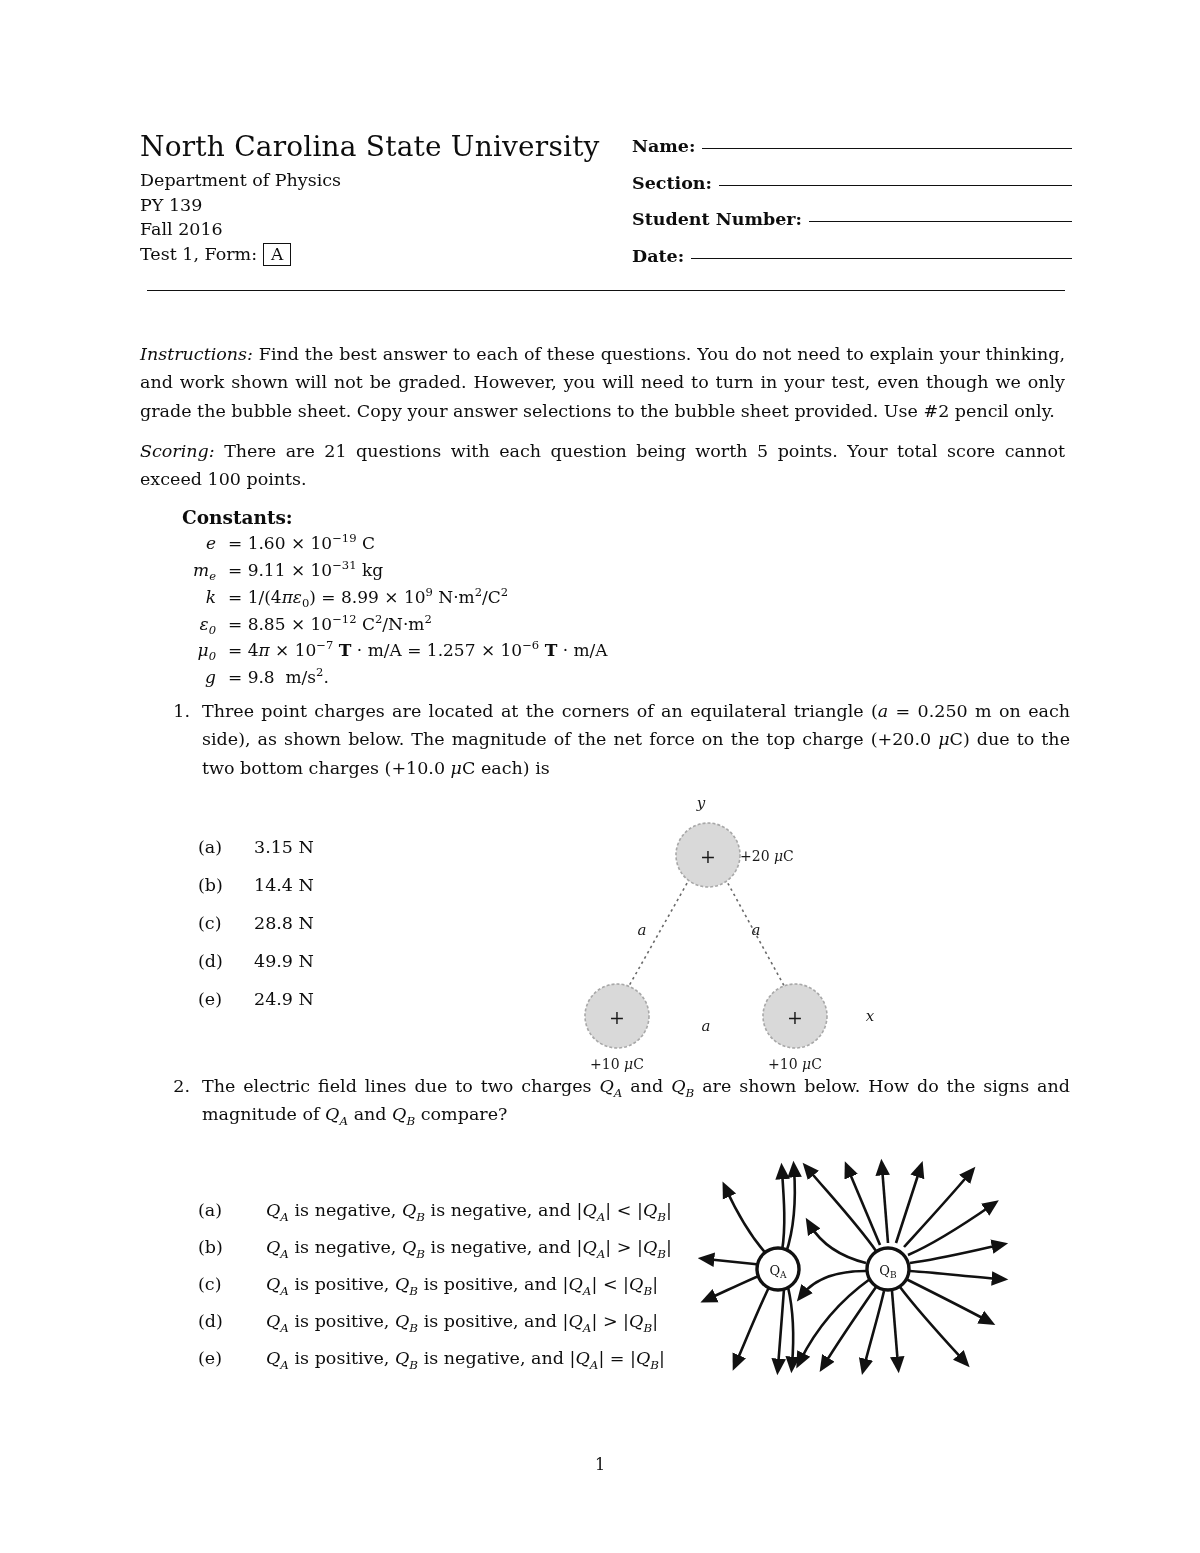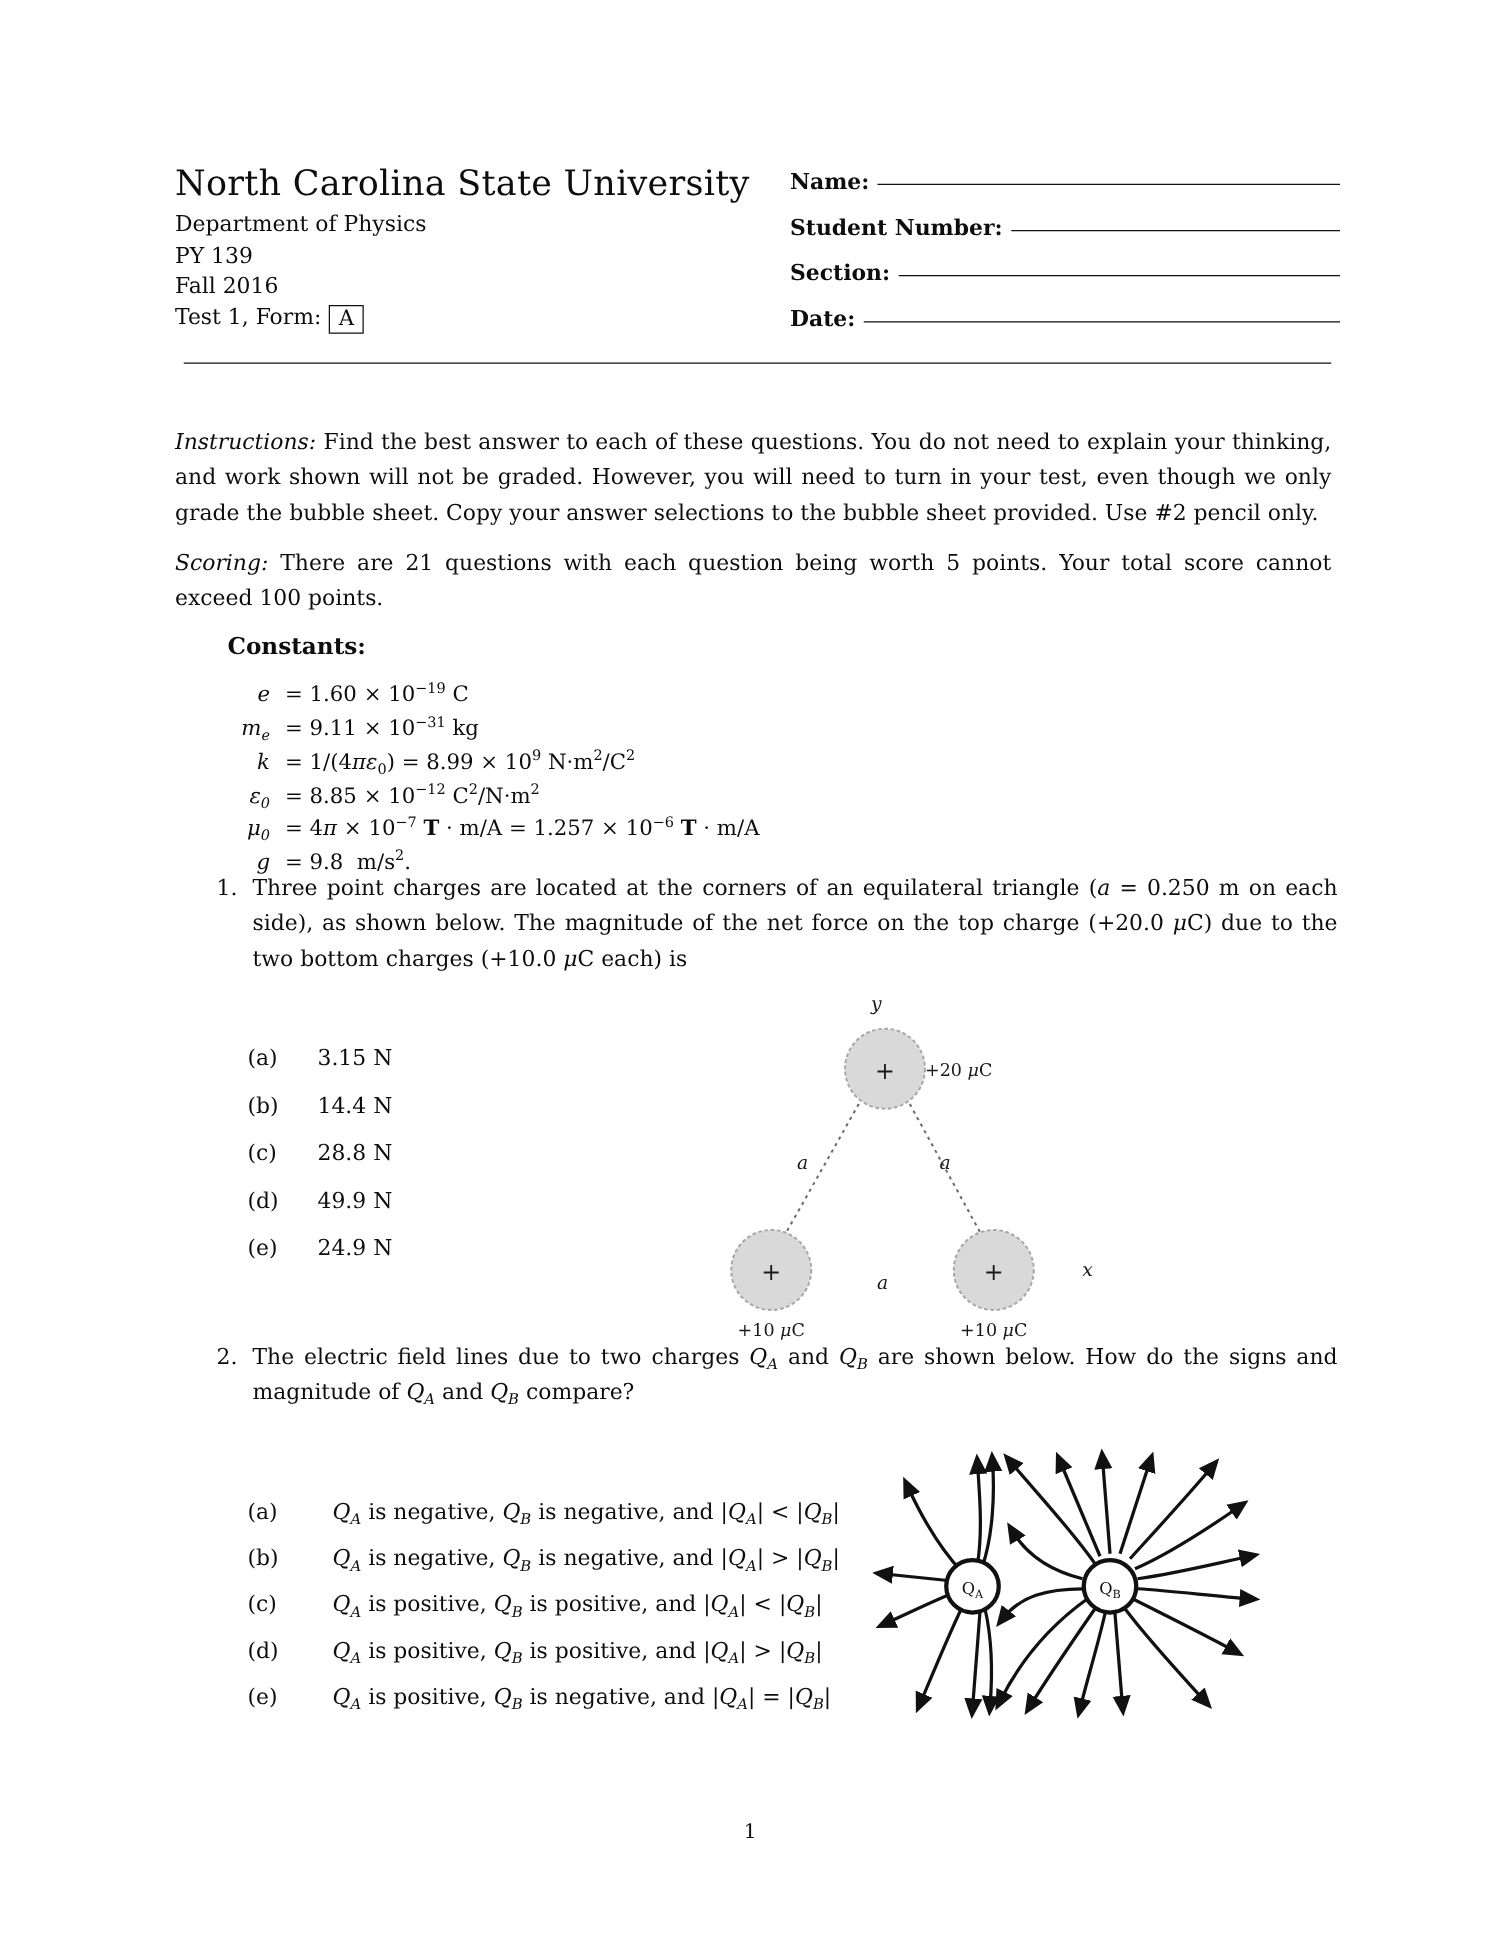--- a/index.html
+++ b/index.html
@@ -37,21 +37,21 @@
     margin-bottom: 5px;
     white-space: nowrap;
   }
   .dept-line {
     font-size: 17.5px;
     line-height: 1.42;
     white-space: nowrap;
   }
   .form-row {
     display: flex;
-    align-items: flex-end;
+    align-items: center;
     gap: 6px;
     font-size: 17.5px;
     line-height: 1.42;
   }
   .form-box {
     border: 1.3px solid #111;
     padding: 0px 7px 1px 7px;
     line-height: 1.18;
     font-size: 17px;
     display: inline-block;
@@ -109,21 +109,21 @@
   .constants {
     position: absolute;
     left: 160px;
     top: 507px;
     font-size: 17px;
   }
   .constants-title {
     font-weight: bold;
     font-size: 18.5px;
     margin-left: 22px;
-    margin-bottom: 15px;
+    margin-bottom: 2px;
   }
   .const-row {
     display: flex;
     align-items: baseline;
     line-height: 1.58;
   }
   .const-sym {
     width: 56px;
     text-align: right;
     font-style: italic;
@@ -212,25 +212,25 @@
       <span class="form-box">A</span>
     </div>
   </div>
 
   <div class="hdr-right">
     <div class="field-row">
       <span class="field-label">Name:</span>
       <span class="rule"></span>
     </div>
     <div class="field-row">
+      <span class="field-label">Section:</span>
+      <span class="rule"></span>
+    </div>
+    <div class="field-row">
       <span class="field-label">Student Number:</span>
-      <span class="rule"></span>
-    </div>
-    <div class="field-row">
-      <span class="field-label">Section:</span>
       <span class="rule"></span>
     </div>
     <div class="field-row">
       <span class="field-label">Date:</span>
       <span class="rule"></span>
     </div>
   </div>
 
   <div class="pledge">
     <span class="rule"></span>

